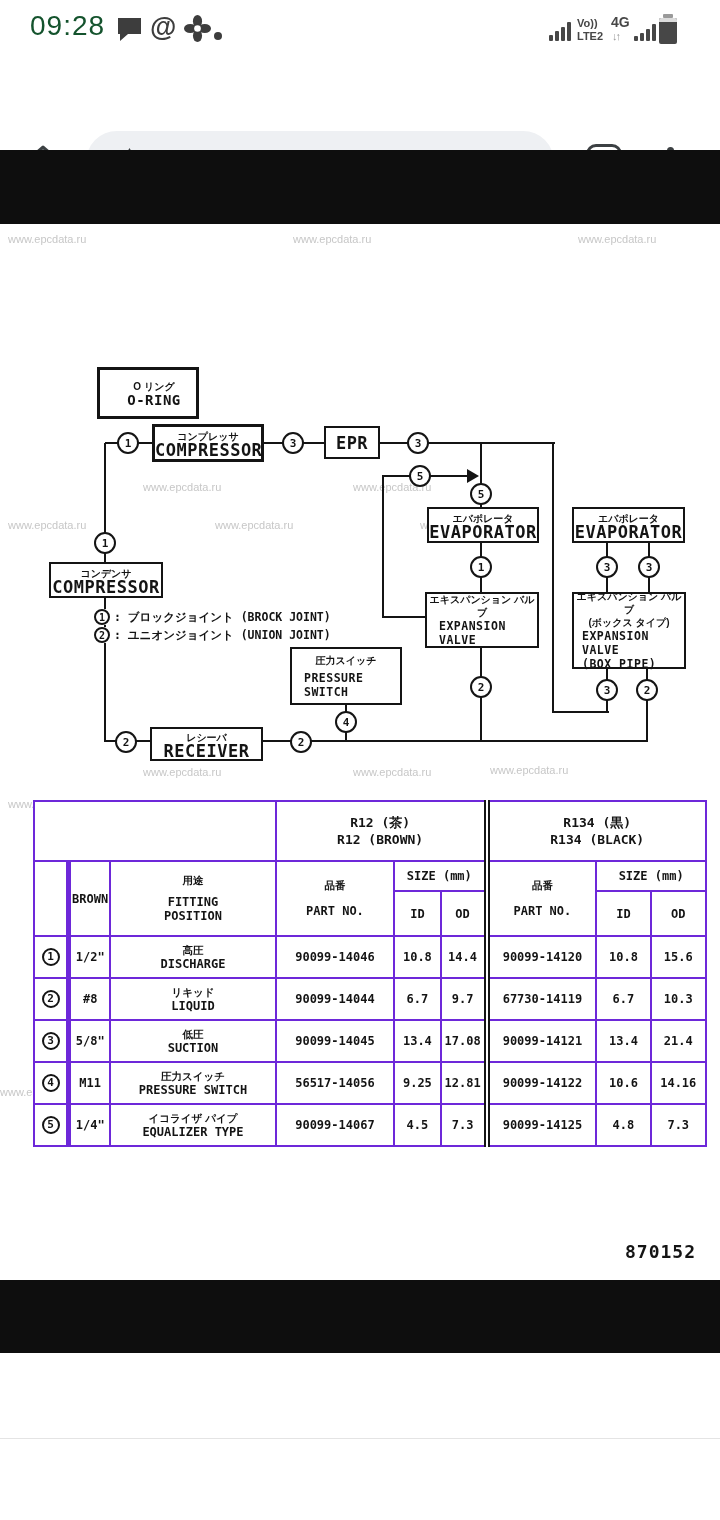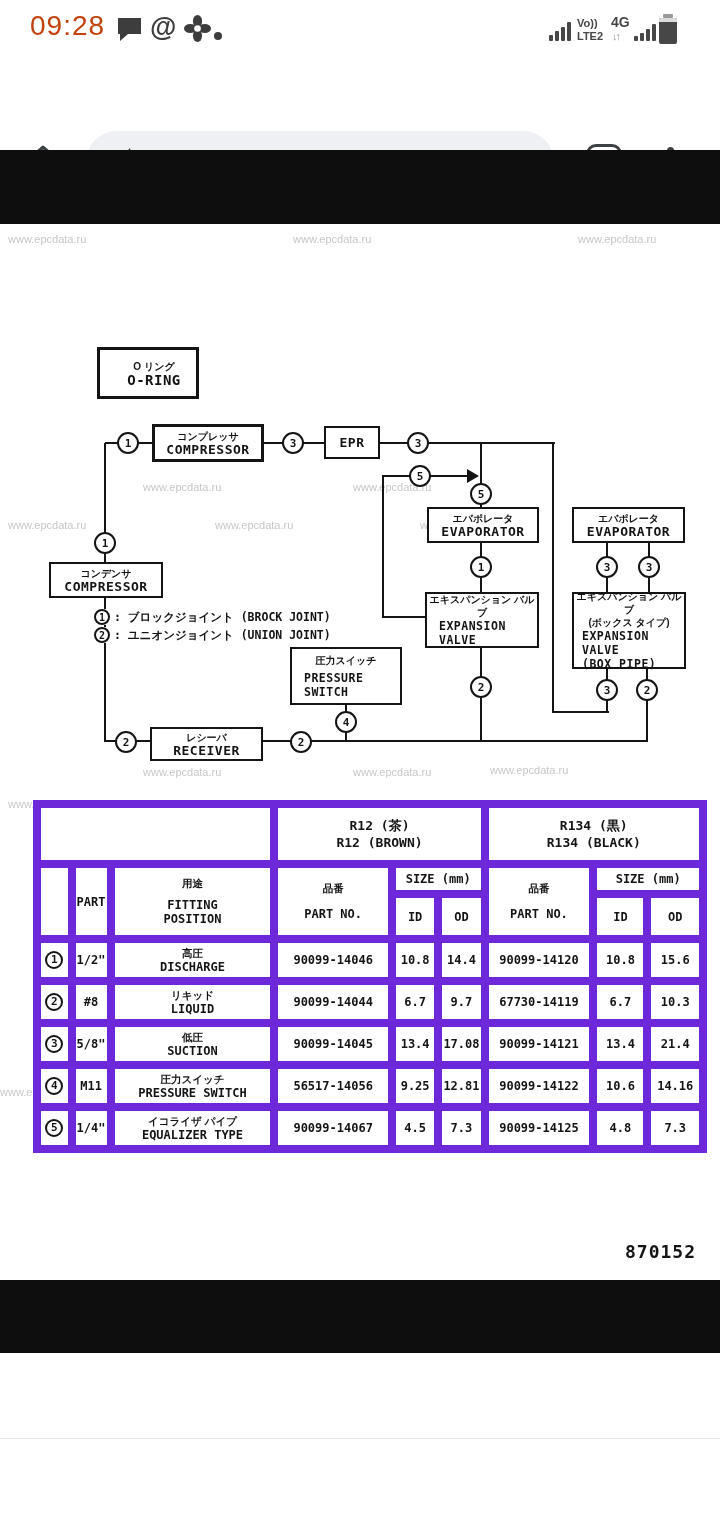--- a/index.html
+++ b/index.html
@@ -1,20 +1,20 @@
 <!DOCTYPE html>
 <html><head>
 <meta charset="utf-8">
 <style>
   html,body{margin:0;padding:0;background:#ddd;}
   .screen{position:relative;width:720px;height:1520px;background:#fff;overflow:hidden;
           font-family:"Liberation Sans",sans-serif;-webkit-font-smoothing:antialiased;}
   
   .statusbar{position:absolute;left:0;top:0;width:720px;height:60px;background:#fff;}
-  .sb-time{position:absolute;left:30px;top:10px;font-size:28px;font-weight:400;color:#c2410c;letter-spacing:1px;}
+  .sb-time{position:absolute;left:30px;top:10px;font-size:28px;font-weight:400;color:#14532d;letter-spacing:1px;}
   .sb-ic{position:absolute;top:16px;}
   .sb-dot{position:absolute;width:8px;height:8px;border-radius:50%;background:#3d3d3d;left:214px;top:32px;}
   .sb-at{font-size:27px;font-weight:bold;color:#3d3d3d;line-height:26px;}
   .sigbars{position:absolute;display:flex;align-items:flex-end;gap:2px;}
   .sigbars i{display:block;width:4px;background:#474747;border-radius:1px;}
   .sb-small{position:absolute;font-size:11px;line-height:11px;font-weight:bold;color:#474747;}
   .sb-arrows{position:absolute;font-size:11px;color:#9a9a9a;letter-spacing:-2px;}
   .battery{position:absolute;left:658px;top:14px;width:20px;height:32px;}
   .battery .cap{width:10px;height:4px;background:#9a9a9a;margin:0 auto;border-radius:1px;}
   .battery .body{width:18px;height:26px;background:#474747;border-radius:2px;margin:0 auto;position:relative;overflow:hidden;}
@@ -36,34 +36,34 @@
   .band{position:absolute;left:0;width:720px;background:#0e0e0e;}
   .wm{position:absolute;font-size:11px;color:#c7c7c7;white-space:nowrap;z-index:1;}
   .dline{position:absolute;background:#141414;z-index:2;}
   .node{position:absolute;width:18px;height:18px;border:2px solid #141414;border-radius:50%;background:#fff;
         z-index:4;transform:translate(-50%,-50%);display:flex;align-items:center;justify-content:center;
         font-family:"DejaVu Sans Mono",monospace;font-weight:bold;font-size:11px;color:#141414;}
   .dbox{position:absolute;background:#fff;border:2px solid #141414;z-index:3;box-sizing:border-box;
         display:flex;flex-direction:column;justify-content:center;
         font-family:"DejaVu Sans Mono",monospace;font-weight:bold;color:#141414;}
   .dbox .jp{font-size:10px;text-align:center;line-height:13px;font-family:"Liberation Sans",sans-serif;font-weight:bold;}
-  .dbox .en{font-size:13px;text-align:center;line-height:14px;letter-spacing:0.5px;}
+  .dbox .en{font-size:17px;text-align:center;line-height:14px;letter-spacing:0.5px;}
   .dbox .enl{font-size:11.5px;text-align:left;line-height:14px;letter-spacing:0.5px;padding-left:12px;}
   .arrowhead{position:absolute;width:0;height:0;border-top:7px solid transparent;border-bottom:7px solid transparent;
              border-left:12px solid #141414;z-index:2;}
   .legend-row{position:absolute;display:flex;align-items:center;z-index:4;background:#fff;
               font-family:"DejaVu Sans Mono",monospace;font-weight:bold;font-size:11.5px;color:#141414;}
   .legend-row .lnode{width:16px;height:16px;border:2px solid #141414;border-radius:50%;display:flex;align-items:center;
               justify-content:center;font-size:10px;margin-right:4px;flex:0 0 auto;box-sizing:border-box;}
   .figno{position:absolute;right:24px;top:1241px;font-family:"DejaVu Sans Mono",monospace;
          font-weight:bold;font-size:18px;color:#141414;letter-spacing:1px;z-index:3;}
   
   table.parts{position:absolute;left:33px;top:800px;width:674px;border-collapse:collapse;z-index:3;
         font-family:"DejaVu Sans Mono",monospace;font-weight:bold;color:#141414;background:#fff;}
-  table.parts td{border:8px solid #6d28d9;text-align:center;vertical-align:middle;padding:0 1px;
+  table.parts td{border:2px solid #6d28d9;text-align:center;vertical-align:middle;padding:0 1px;
         font-size:12px;line-height:14px;}
   table.parts .jp-s{font-family:"Liberation Sans",sans-serif;font-size:10.5px;font-weight:bold;line-height:13px;}
   table.parts .thickL{border-left-width:5px;}
   table.parts .dblL{border-left:6px double #141414;}
   table.parts .gh{font-size:13px;line-height:17px;}
   .tnode{display:inline-flex;width:18px;height:18px;border:2px solid #141414;border-radius:50%;
          align-items:center;justify-content:center;font-size:11px;box-sizing:border-box;}
   
   .toolbar{position:absolute;left:0;top:1353px;width:720px;height:85px;background:#fff;}
   
@@ -194,21 +194,21 @@
       <div class="node" style="left: 649px; top: 567px;">3</div>
       <div class="node" style="left: 481px; top: 687px;">2</div>
       <div class="node" style="left: 607px; top: 690px;">3</div>
       <div class="node" style="left: 647px; top: 690px;">2</div>
       <div class="node" style="left: 105px; top: 543px;">1</div>
       <div class="node" style="left: 126px; top: 742px;">2</div>
       <div class="node" style="left: 301px; top: 742px;">2</div>
       <div class="node" style="left: 346px; top: 722px;">4</div>
     </div>
 
-  <div class="dbox" style="left:97px;top:347px;width:102px;height:52px;border-width:3.5px;padding-left:12px;">
+  <div class="dbox" style="left:97px;top:367px;width:102px;height:52px;border-width:3.5px;padding-left:12px;">
     <div class="jp">O リング</div>
     <div class="en" style="font-size:14px;">O-RING</div>
   </div>
 
   <div class="dbox" style="left:152px;top:424px;width:112px;height:38px;border-width:3px;">
     <div class="jp">コンプレッサ</div>
     <div class="en">COMPRESSOR</div>
   </div>
   <div class="dbox" style="left:324px;top:426px;width:56px;height:33px;">
     <div class="en">EPR</div>
@@ -277,21 +277,21 @@
           <div>R12 (茶)</div>
             <div>R12 (BROWN)</div>
         </td>
         <td colspan="3" class="gh dblL">
           <div>R134 (黒)</div>
             <div>R134 (BLACK)</div>
         </td>
       </tr>
       <tr style="height:30px">
         <td rowspan="2"></td>
-        <td rowspan="2" class="thickL">PART</td>
+        <td rowspan="2" class="thickL">BROWN</td>
         <td rowspan="2">
           <div class="jp-s">用途</div>
           <div style="height:8px"></div>
           <div>FITTING</div>
           <div>POSITION</div>
         </td>
         <td rowspan="2">
           <div class="jp-s">品番</div>
           <div style="height:12px"></div>
           <div>PART NO.</div>

